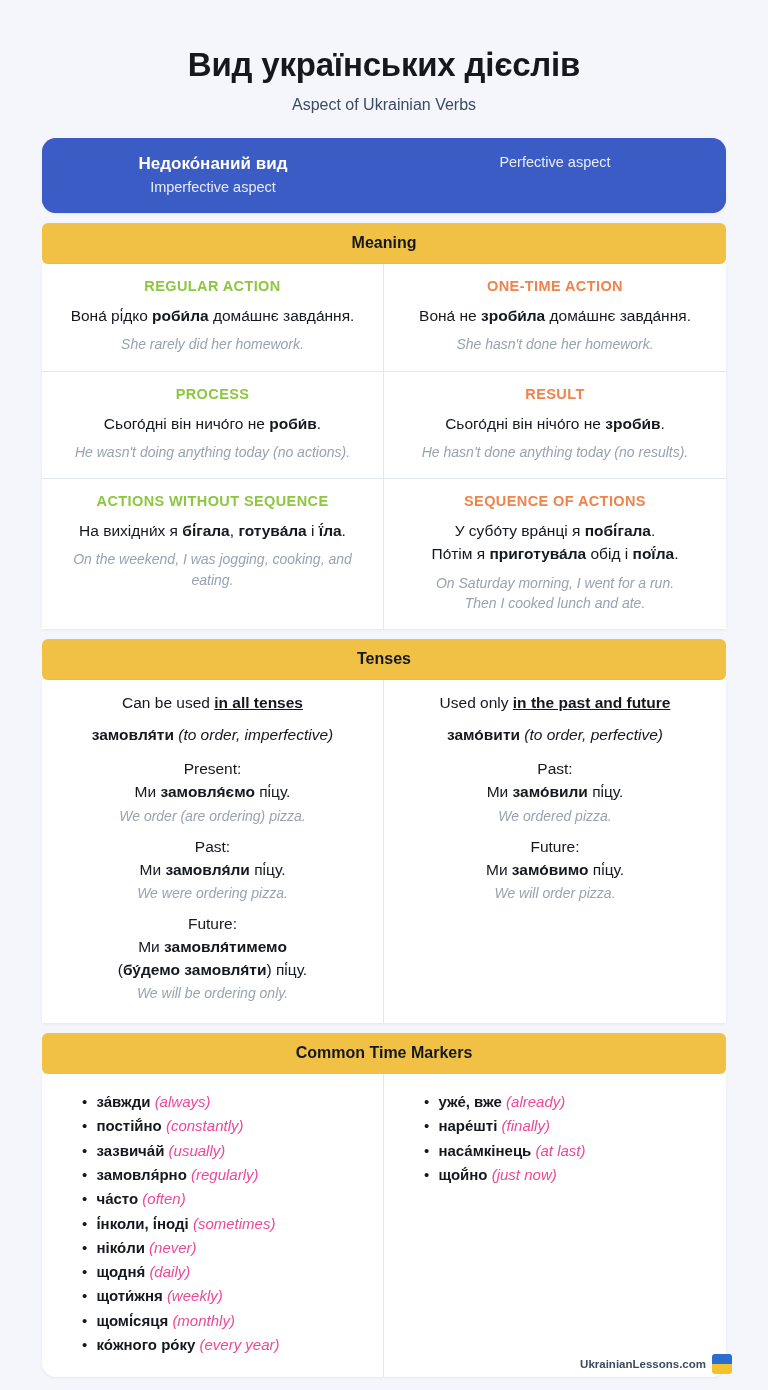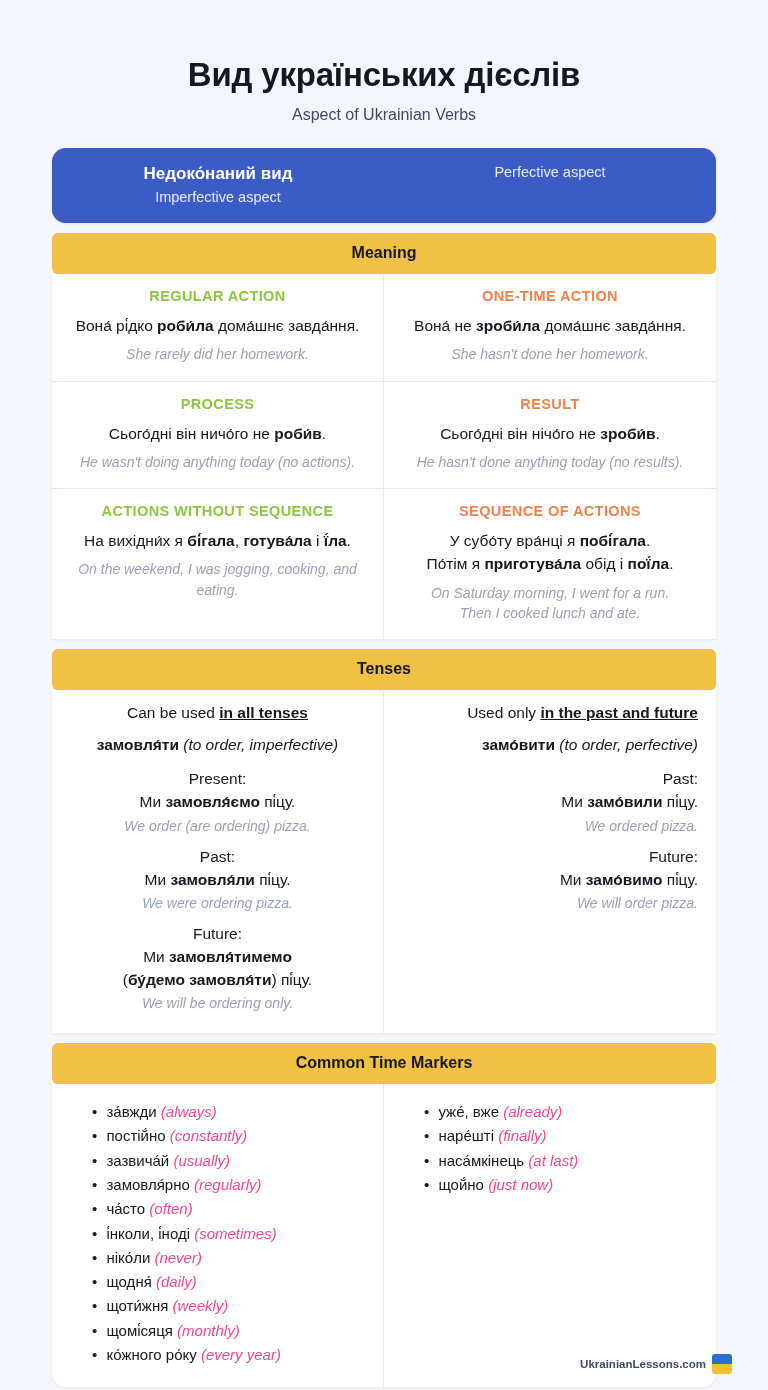--- a/index.html
+++ b/index.html
@@ -6,21 +6,21 @@
   html, body {
     margin: 0; padding: 0;
     width: 768px; height: 1390px;
     background: #f4f6fb;
     font-family: "Liberation Sans", sans-serif;
   }
   .page {
     width: 768px; height: 1390px;
     position: relative;
     background: #f4f6fb;
-    padding: 18px;
+    padding: 8px;
   }
   .title {
     text-align: center;
     font-size: 33px;
     font-weight: bold;
     color: #15181f;
     padding-top: 38px;
     letter-spacing: -0.2px;
   }
   .subtitle {
@@ -144,21 +144,21 @@
     flex: 1 1 50%;
     padding: 16px 18px 20px 40px;
     text-align: left;
   }
   .markers-col.left { border-right: 1px solid #e3e7ef; }
   .marker {
     font-size: 15px;
     color: #15181f;
     line-height: 1.62;
   }
-  .marker b { font-weight: normal; }
+  .marker b { font-weight: bold; }
   .marker i { font-style: italic; color: #ec4899; }
   .bullet { margin-right: 5px; }
   .footer {
     position: absolute;
     right: 36px;
     bottom: 16px;
     display: flex;
     align-items: center;
     gap: 6px;
     justify-content: space-between;
@@ -270,21 +270,21 @@
           <div class="tense-label">Past:</div>
           <div class="tense-uk">Ми <b>замовля́ли</b> пі́цу.</div>
           <div class="tense-en">We were ordering pizza.</div>
         </div>
         <div>
           <div class="tense-label">Future:</div>
           <div class="tense-uk">Ми <b>замовля́тимемо</b><br>(<b>бу́демо замовля́ти</b>) пі́цу.</div>
           <div class="tense-en">We will be ordering only.</div>
         </div>
       </div>
-      <div class="col" style="padding-bottom:22px;text-align:right;">
+      <div class="col" style="padding-bottom:22px;">
         <div class="tense-head">
           <span>Used only </span><u>in the past and future</u>
         </div>
         <div class="verb">
           <b>замо́вити</b> <i>(to order, perfective)</i>
         </div>
         <div>
           <div class="tense-label">Past:</div>
           <div class="tense-uk">Ми <b>замо́вили</b> пі́цу.</div>
           <div class="tense-en">We ordered pizza.</div>

